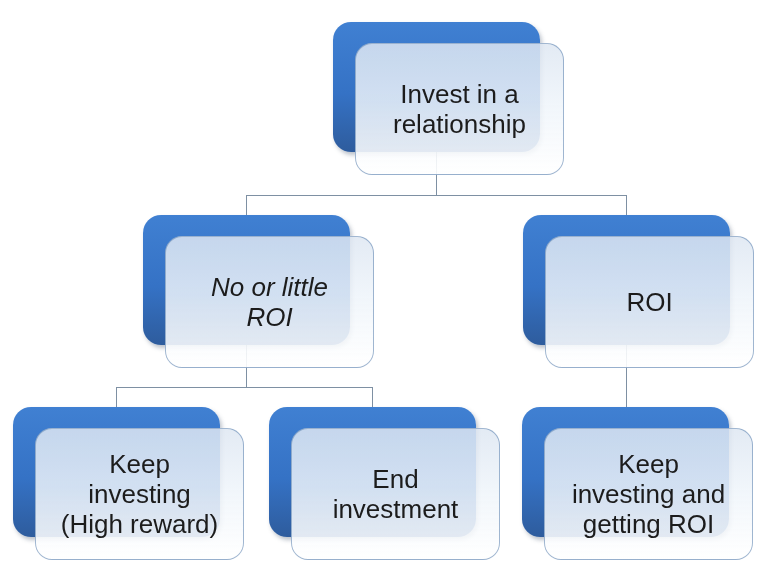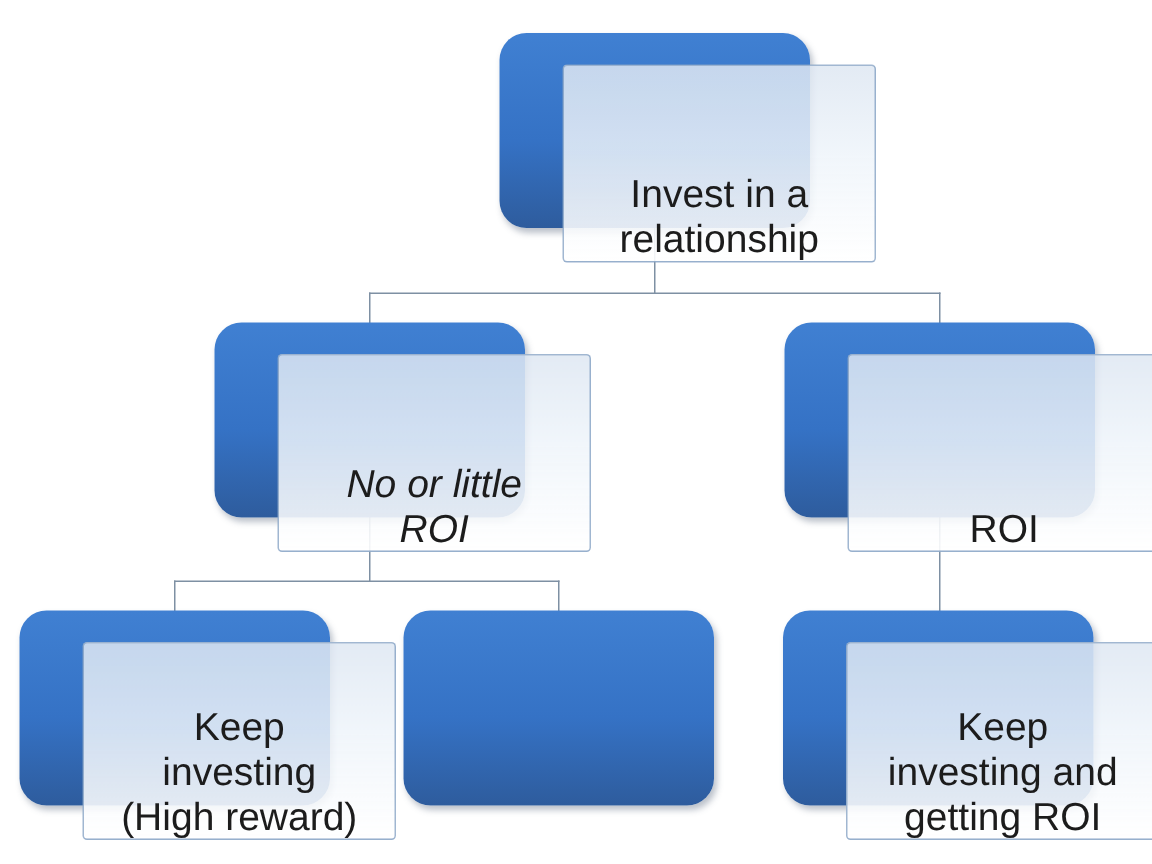--- a/index.html
+++ b/index.html
@@ -40,31 +40,30 @@
     border-radius: 18px;
     background: linear-gradient(180deg, #4080d2 0%, #3572c5 55%, #2e5c9d 100%);
     box-shadow: 2px 3px 4px rgba(104, 118, 138, 0.45);
   }
   .node .card {
     position: absolute;
     left: 22px;
     top: 21px;
     width: 207px;
     height: 130px;
-    border-radius: 3px;
+    border-radius: 17px;
     border: 1px solid rgba(110, 145, 185, 0.65);
     background: linear-gradient(180deg,
       rgba(222, 231, 242, 0.85) 0%,
       rgba(238, 244, 250, 0.85) 45%,
       rgba(255, 255, 255, 0.90) 100%);
     display: flex;
-    align-items: flex-end;
+    align-items: center;
     justify-content: center;
     text-align: center;
-    margin-left: 20px;
   }
   .node .label {
     white-space: pre-line;
     font-size: 26px;
     line-height: 30px;
     color: #1c1c1c;
   }
 </style>
 </head>
 <body>
@@ -110,20 +109,24 @@
     <div class="shadow"></div>
     <div class="card">
       <span class="label">Keep
 investing
 (High reward)</span>
     </div>
   </div>
 
   <div class="node" style="left:269px; top:407px;">
     <div class="shadow"></div>
+    <div class="card">
+      <span class="label">End
+investment</span>
+    </div>
   </div>
 
   <div class="node" style="left:522px; top:407px;">
     <div class="shadow"></div>
     <div class="card">
       <span class="label">Keep
 investing and
 getting ROI</span>
     </div>
   </div>

